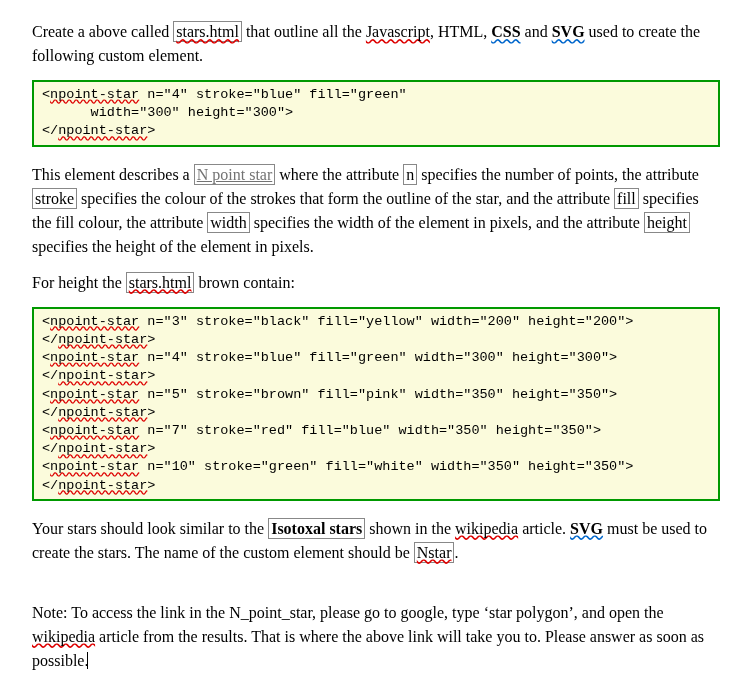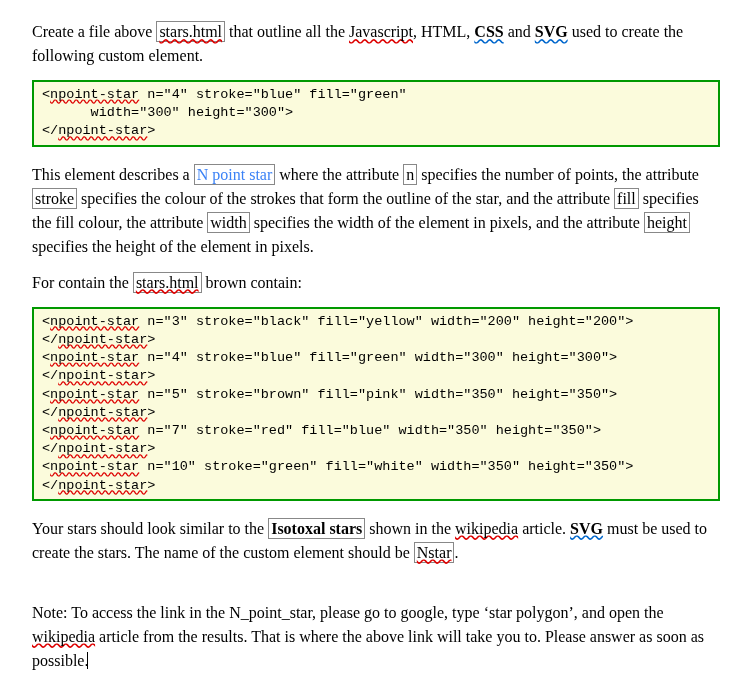--- a/index.html
+++ b/index.html
@@ -19,21 +19,22 @@
   .squiggle-red {
     text-decoration: underline wavy #d00;
     text-decoration-skip-ink: none;
   }
   .squiggle-blue {
     text-decoration: underline wavy #06c;
     text-decoration-skip-ink: none;
     font-weight: bold;
   }
   .link {
-    color: #3b82f6;
+    color: #737373;
+    text-decoration: underline;
   }
   .boxed {
     display: inline-block;
     border: 1px solid #888;
     padding: 0 2px;
     line-height: 1.2;
   }
   .codeblock {
     border: 2px solid #009900;
     background: #fbfbdc;
@@ -54,36 +55,36 @@
     margin-left: -1px;
   }
 </style>
 </head>
 <body>
 
 
 
 
 <p>
-  <span>Create a file above </span><span class="boxed"><span class="squiggle-red">stars.html</span></span><span> that outline all the </span><span class="squiggle-red">Javascript</span><span>, HTML, </span><span class="squiggle-blue">CSS</span><span> and </span><span class="squiggle-blue">SVG</span><span> used to create the following custom element.</span>
+  <span>Create a above called </span><span class="boxed"><span class="squiggle-red">stars.html</span></span><span> that outline all the </span><span class="squiggle-red">Javascript</span><span>, HTML, </span><span class="squiggle-blue">CSS</span><span> and </span><span class="squiggle-blue">SVG</span><span> used to create the following custom element.</span>
 </p>
 
 
 <div class="codeblock"><span>&lt;</span><span class="squiggle-red">npoint-star</span><span> n="4" stroke="blue" fill="green"</span>
 <span>      width="300" height="300"&gt;</span>
 <span>&lt;/</span><span class="squiggle-red">npoint-star</span><span>&gt;</span></div>
 
 
 <p>
   <span>This element describes a </span><span class="boxed"><a class="link">N point star</a></span><span> where the attribute </span><span class="boxed">n</span><span> specifies the number of points, the attribute </span><span class="boxed">stroke</span><span> specifies the colour of the strokes that form the outline of the star, and the attribute </span><span class="boxed">fill</span><span> specifies the fill colour, the attribute </span><span class="boxed">width</span><span> specifies the width of the element in pixels, and the attribute </span><span class="boxed">height</span><span> specifies the height of the element in pixels.</span>
 </p>
 
 
 <p>
-  <span>For contain the </span><span class="boxed"><span class="squiggle-red">stars.html</span></span><span> brown contain:</span>
+  <span>For height the </span><span class="boxed"><span class="squiggle-red">stars.html</span></span><span> brown contain:</span>
 </p>
 
 
 <div class="codeblock"><span>&lt;</span><span class="squiggle-red">npoint-star</span><span> n="3" stroke="black" fill="yellow" width="200" height="200"&gt;</span>
 <span>&lt;/</span><span class="squiggle-red">npoint-star</span><span>&gt;</span>
 <span>&lt;</span><span class="squiggle-red">npoint-star</span><span> n="4" stroke="blue" fill="green" width="300" height="300"&gt;</span>
 <span>&lt;/</span><span class="squiggle-red">npoint-star</span><span>&gt;</span>
 <span>&lt;</span><span class="squiggle-red">npoint-star</span><span> n="5" stroke="brown" fill="pink" width="350" height="350"&gt;</span>
 <span>&lt;/</span><span class="squiggle-red">npoint-star</span><span>&gt;</span>
 <span>&lt;</span><span class="squiggle-red">npoint-star</span><span> n="7" stroke="red" fill="blue" width="350" height="350"&gt;</span>

